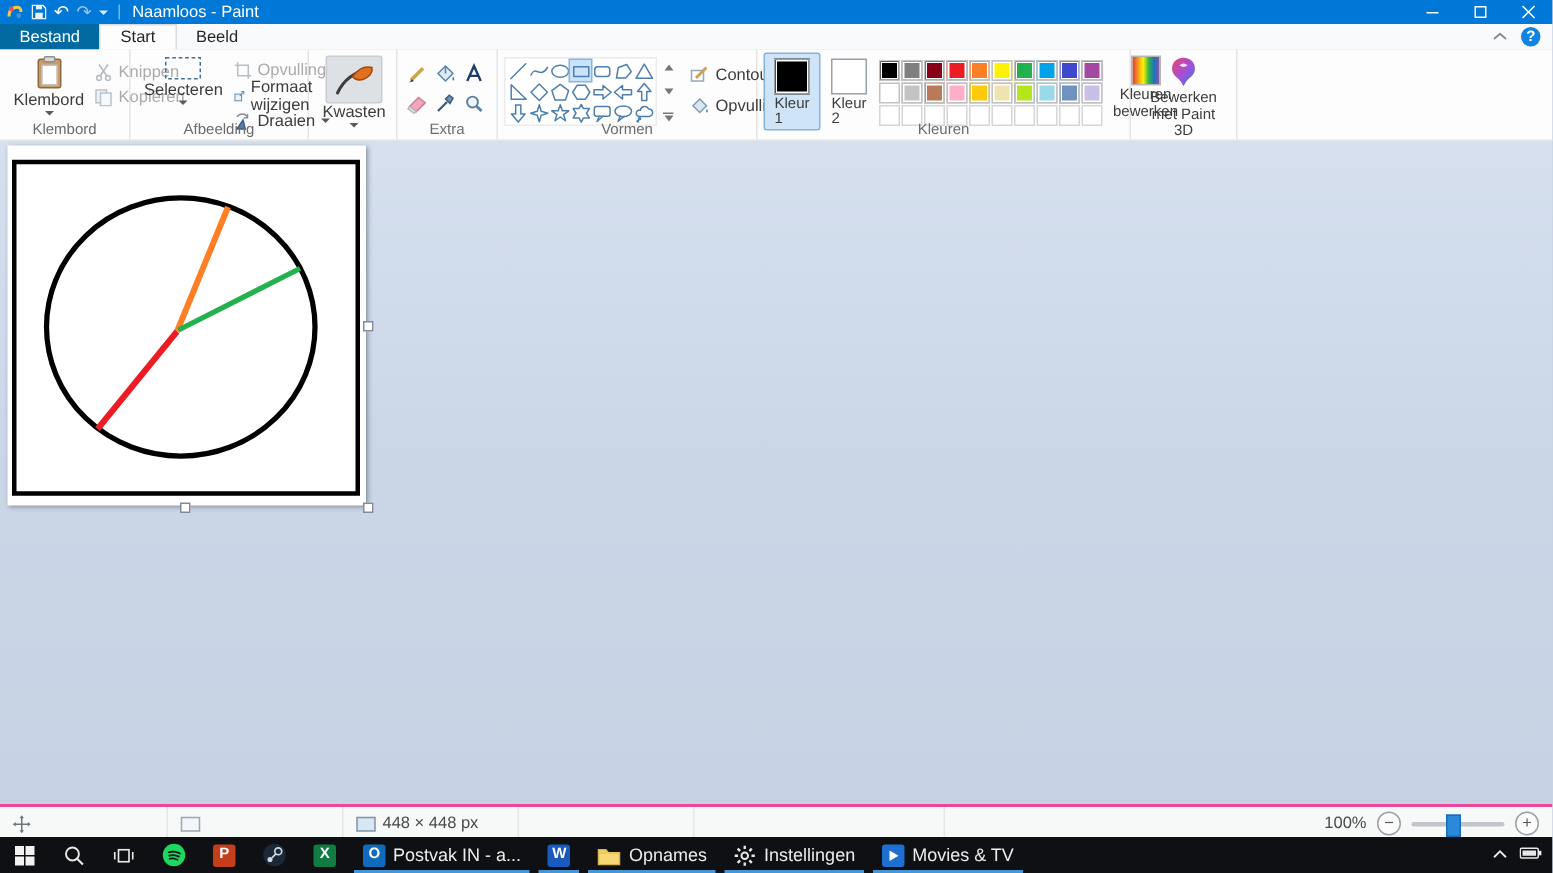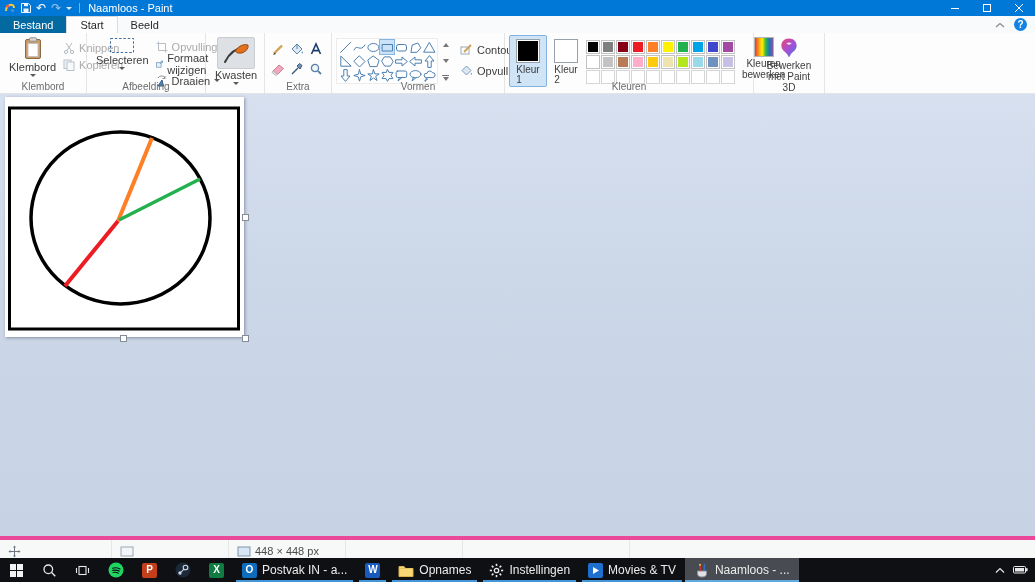--- a/index.html
+++ b/index.html
@@ -70,21 +70,21 @@
 
   
   .workarea{position:absolute;top:94px;left:0;right:0;height:442px;
             background:linear-gradient(180deg,#d6e0ef 0%,#cbd6e7 45%,#c7d2e4 100%)}
   .canvas-wrap{position:absolute;left:5px;top:3px;width:239px;height:240px;background:#fff;
                box-shadow:1px 1px 3px rgba(50,60,80,.45)}
   .canvas-wrap svg{position:absolute;inset:0}
   .handle{position:absolute;width:5px;height:5px;background:#fff;border:1px solid #848b97}
 
   
-  .statusbar{position:absolute;top:536px;left:0;right:0;height:22px;background:#f7f8f8;border-top:4px solid #ec4899;
+  .statusbar{position:absolute;top:536px;left:0;right:0;height:22px;background:#f7f8f8;border-top:2px solid #ec4899;
              display:flex;align-items:center;color:#4a4a4a}
   .sseg{height:100%;display:flex;align-items:center;gap:4px;padding:0 8px;border-right:1px solid #e6e6e6}
   .w1{width:95px}.w2{width:100px}.w3{width:100px}.w4{width:100px}.w5{width:150px}
   .zoomctl{margin-left:auto;display:flex;align-items:center;gap:7px;padding-right:9px}
   .zbtn{width:14px;height:14px;border:1px solid #9aa0a6;border-radius:50%;background:#fcfcfc;color:#555;
         display:flex;align-items:center;justify-content:center;font-size:11px;line-height:1}
   .ztrack{position:relative;width:62px;height:3px;background:#c2c5c9;border-radius:2px}
   .zthumb{position:absolute;left:23px;top:-5px;width:8px;height:13px;background:#2a8ada;border:1px solid #1a6cb4}
 
   
@@ -529,20 +529,28 @@
       </svg>
     </div>
     <div class="sseg w3">
       <svg width="14" height="11" viewBox="0 0 14 11">
         <rect x="1" y="1" width="12" height="9" fill="#d8e6f3" stroke="#7e93a8"></rect>
       </svg>
       <span>448 × 448 px</span>
     </div>
     <div class="sseg w4"></div>
     <div class="sseg w5"></div>
+    <div class="zoomctl">
+      <span>100%</span>
+      <span class="zbtn">−</span>
+      <span class="ztrack">
+          <span class="zthumb"></span>
+        </span>
+      <span class="zbtn">+</span>
+    </div>
   </div>
 
   <div class="taskbar">
     <div class="tb-items">
         <div class="tb-item">
           <span style="display: flex; align-items: center;">
             <svg width="15" height="15" viewBox="0 0 15 15">
               <rect x="1" y="1" width="6" height="6" fill="#f2f2f2"></rect>
               <rect x="8" y="1" width="6" height="6" fill="#f2f2f2"></rect>
               <rect x="1" y="8" width="6" height="6" fill="#f2f2f2"></rect>
@@ -627,31 +635,20 @@
         <div class="tb-item open">
           <span style="display: flex; align-items: center;">
             <span class="sq" style="background:#1f6fd0">
               <svg width="9" height="9" viewBox="0 0 9 9">
                 <path d="M2 1 L8 4.5 L2 8 Z" fill="#fff"></path>
               </svg>
             </span>
           </span>
           <span class="tb-label">Movies &amp; TV</span>
         </div>
-        <div class="tb-item open active">
-          <span style="display: flex; align-items: center;">
-            <svg width="16" height="15" viewBox="0 0 16 15">
-              <path d="M3.5 8 h9 v2.5 a4.5 3.5 0 0 1 -9 0 Z" fill="#dfe1e4" stroke="#8f9398"></path>
-              <line x1="6" y1="1.5" x2="6.7" y2="8" stroke="#c23b32" stroke-width="1.5"></line>
-              <line x1="10.5" y1="0.8" x2="10.2" y2="8" stroke="#3a6fc4" stroke-width="1.5"></line>
-              <circle cx="6" cy="1.8" r="1.1" fill="#e8b13c"></circle>
-            </svg>
-          </span>
-          <span class="tb-label">Naamloos - ...</span>
-        </div>
       </div>
     <div class="tray">
       <span>
         <svg width="10" height="7" viewBox="0 0 10 7">
             <path d="M1 5.5 L5 1.5 L9 5.5" fill="none" stroke="#e8e8e8" stroke-width="1.2"></path>
           </svg>
       </span>
       <span>
         <svg width="15" height="9" viewBox="0 0 15 9">
             <rect x="0.5" y="1.5" width="12" height="6.5" rx="1" fill="none" stroke="#e8e8e8"></rect>

